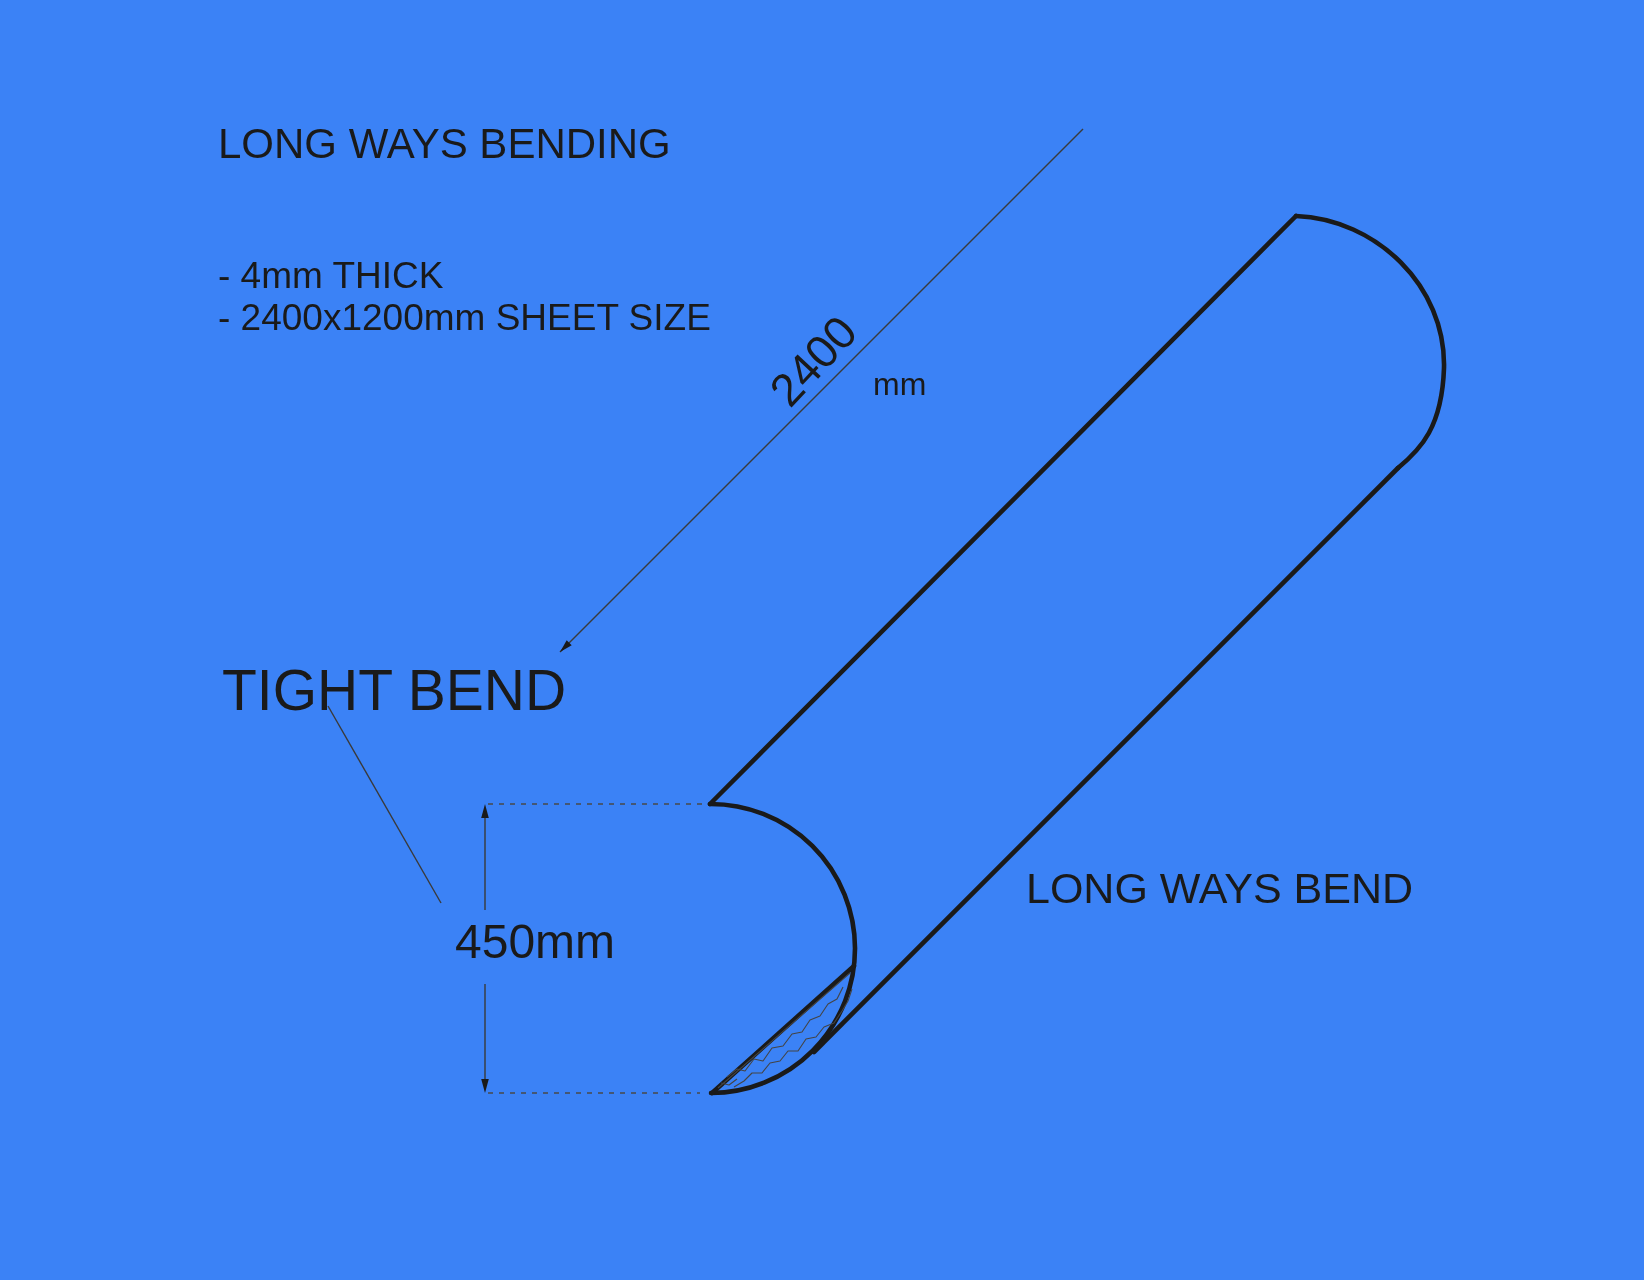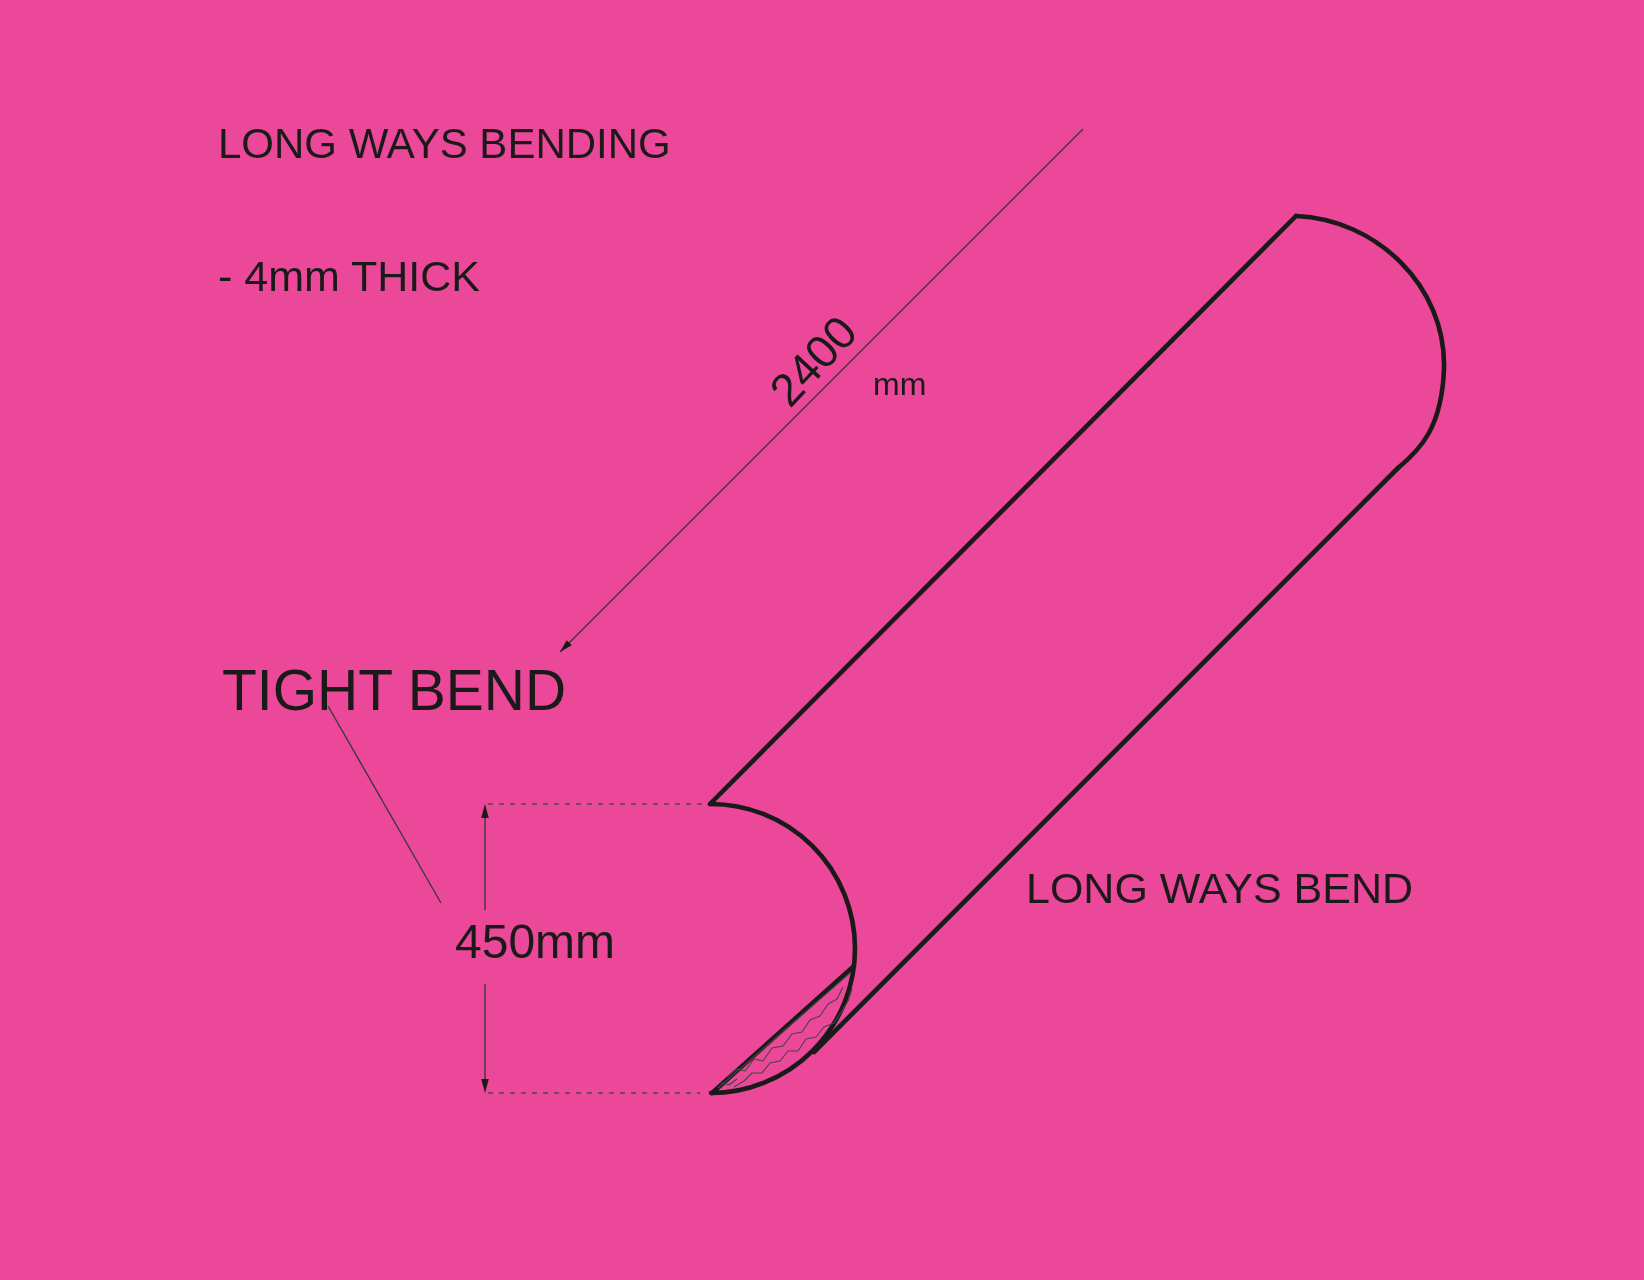--- a/index.html
+++ b/index.html
@@ -4,40 +4,40 @@
 <style>
   html, body {
     margin: 0;
     padding: 0;
     background: #ffffff;
   }
   .page {
     position: relative;
     width: 1644px;
     height: 1280px;
-    background: #ec4899;
+    background: #3b82f6;
     overflow: hidden;
     font-family: "Liberation Sans", sans-serif;
     color: #1a1a1a;
   }
   .drawing-svg {
     position: absolute;
     left: 0;
     top: 0;
     width: 1644px;
     height: 1280px;
   }
   .lbl {
     position: absolute;
     white-space: nowrap;
     line-height: 1;
     color: #1a1a1a;
   }
   .lbl-title        { left: 218px; top: 123px;  font-size: 42px; }
-  .notes-block      { left: 218px; top: 255px;  font-size: 43px; line-height: 42px; }
+  .notes-block      { left: 218px; top: 255px;  font-size: 37px; line-height: 42px; }
   .lbl-tight-bend   { left: 222px; top: 662px;  font-size: 57px; }
   .lbl-width-dim    { left: 423px; top: 918px;  font-size: 48px; margin-left: 32px; }
   .lbl-length-dim   { left: 795px; top: 368px;  font-size: 46px;
                       transform: rotate(-47deg); transform-origin: left bottom; }
   .lbl-length-unit  { left: 873px; top: 368px;  font-size: 32px; }
   .lbl-long-ways    { left: 1026px; top: 867px; font-size: 43px; }
 
   .outline   { fill: none; stroke: #1a1a1a; stroke-width: 4.6;
                stroke-linecap: round; stroke-linejoin: round; }
   .thinline  { fill: none; stroke: #3a3a3a; stroke-width: 1.4; }
@@ -89,20 +89,21 @@
       <path class="grain" d="M 727 1077 L 737 1069 L 745 1071 L 754 1059 L 763 1061 L 772 1048 L 783 1046 L 792 1034 L 802 1032 L 810 1020 L 820 1016 L 828 1004 L 837 999 L 843 987"></path>
       <path class="grain" d="M 734 1087 L 744 1081 L 752 1073 L 762 1073 L 770 1063 L 780 1061 L 788 1051 L 798 1051 L 806 1039 L 816 1037 L 824 1027 L 834 1023 L 842 1011 L 848 1001 L 852 989"></path>
       <path class="grain" d="M 721 1083 L 729 1085 L 737 1079"></path>
     </g>
   </svg>
 
   <div class="lbl lbl-title">LONG WAYS BENDING</div>
 
   <div class="lbl notes-block">
     <div>- 4mm THICK</div>
+    <div>- 2400x1200mm SHEET SIZE</div>
   </div>
 
   <div class="lbl lbl-tight-bend">TIGHT BEND</div>
 
   <div class="lbl lbl-width-dim">450mm</div>
 
   <div class="lbl lbl-length-dim">2400</div>
 
   <div class="lbl lbl-length-unit">mm</div>
 

